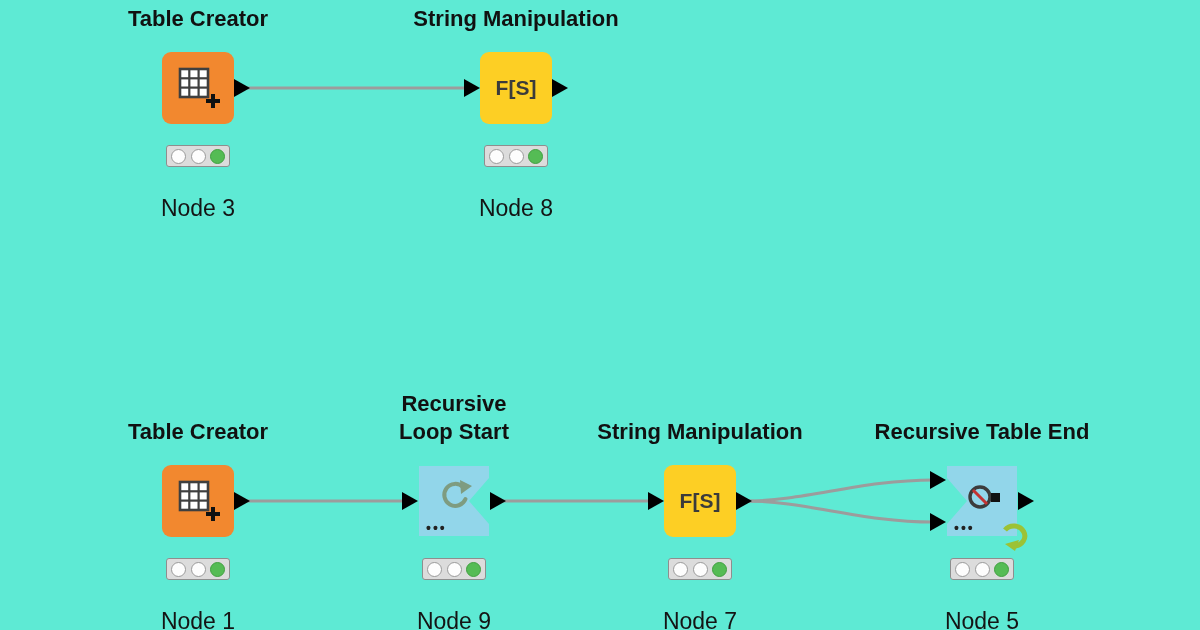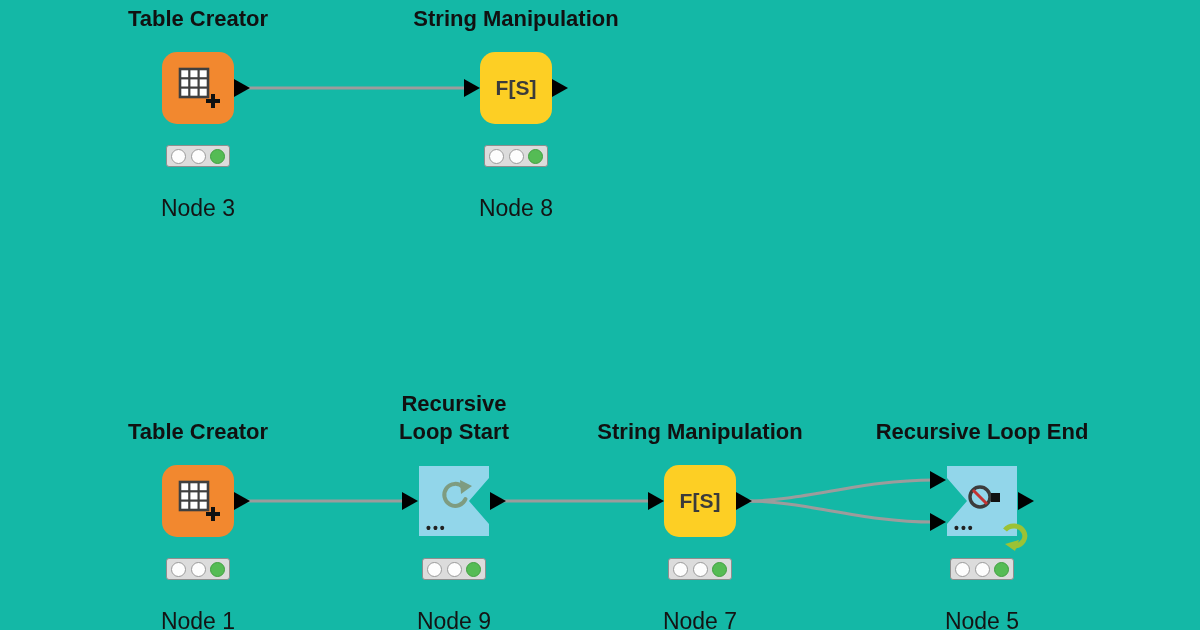--- a/index.html
+++ b/index.html
@@ -1,28 +1,28 @@
 <!DOCTYPE html>
 <html><head>
 <meta charset="utf-8">
 <style>
   *{margin:0;padding:0;box-sizing:border-box}
   html,body{width:1200px;height:630px;background:#ffffff;overflow:hidden;
     font-family:"Liberation Sans","DejaVu Sans",sans-serif}
-  #canvas{position:relative;width:1200px;height:630px;background:#14b8a6}
+  #canvas{position:relative;width:1200px;height:630px;background:#5eead4}
 
   .wires{position:absolute;left:0;top:0;z-index:0}
   .wires path{stroke:#9C9C9C;stroke-width:3;fill:none}
 
   .node{position:absolute;width:240px;display:flex;flex-direction:column;align-items:center;z-index:1}
   .title{height:56px;display:flex;align-items:flex-end;justify-content:center;
     font-weight:700;font-size:22px;color:#111;line-height:28px;white-space:pre-line;
     text-align:center;margin-bottom:19px}
   .iconwrap{position:relative;width:72px;height:72px}
-  .icon{width:72px;height:72px;border-radius:15px;display:flex;align-items:center;justify-content:center}
+  .icon{width:72px;height:72px;border-radius:9px;display:flex;align-items:center;justify-content:center}
   .icon.table{background:#F2882F}
   .icon.string{background:#FDCF24}
   .icon.loop{background:transparent;border-radius:0}
   .fs{font-size:21px;font-weight:700;color:#3b3b3b}
 
   .port{position:absolute;width:0;height:0;border-top:9px solid transparent;
     border-bottom:9px solid transparent;border-left:16px solid #000}
   .out{left:72px;top:27px}
   .in{left:-16px;top:27px}
   .in-top{left:-16px;top:6px}
@@ -151,21 +151,21 @@
     </div>
     <div class="traffic">
       <span class="light"></span>
       <span class="light"></span>
       <span class="light on"></span>
     </div>
     <div class="nodelabel">Node 7</div>
   </div>
 
   <div class="node" style="left:862px;top:390px">
-    <div class="title">Recursive Loop End</div>
+    <div class="title">Recursive Table End</div>
     <div class="iconwrap">
       <div class="icon loop">
         <svg width="72" height="72" viewBox="0 0 72 72">
           <polygon points="1,1 71,1 71,71 1,71 1,59 21,36 1,13" fill="#92D6EA"></polygon>
           <circle cx="34" cy="32" r="10" fill="none" stroke="#3c3c3c" stroke-width="3.4"></circle>
           <line x1="27" y1="25" x2="41" y2="39" stroke="#C23333" stroke-width="3"></line>
           <rect x="45" y="28" width="9" height="9" fill="#111"></rect>
         </svg>
       </div>
       <span class="dots">•••</span>

